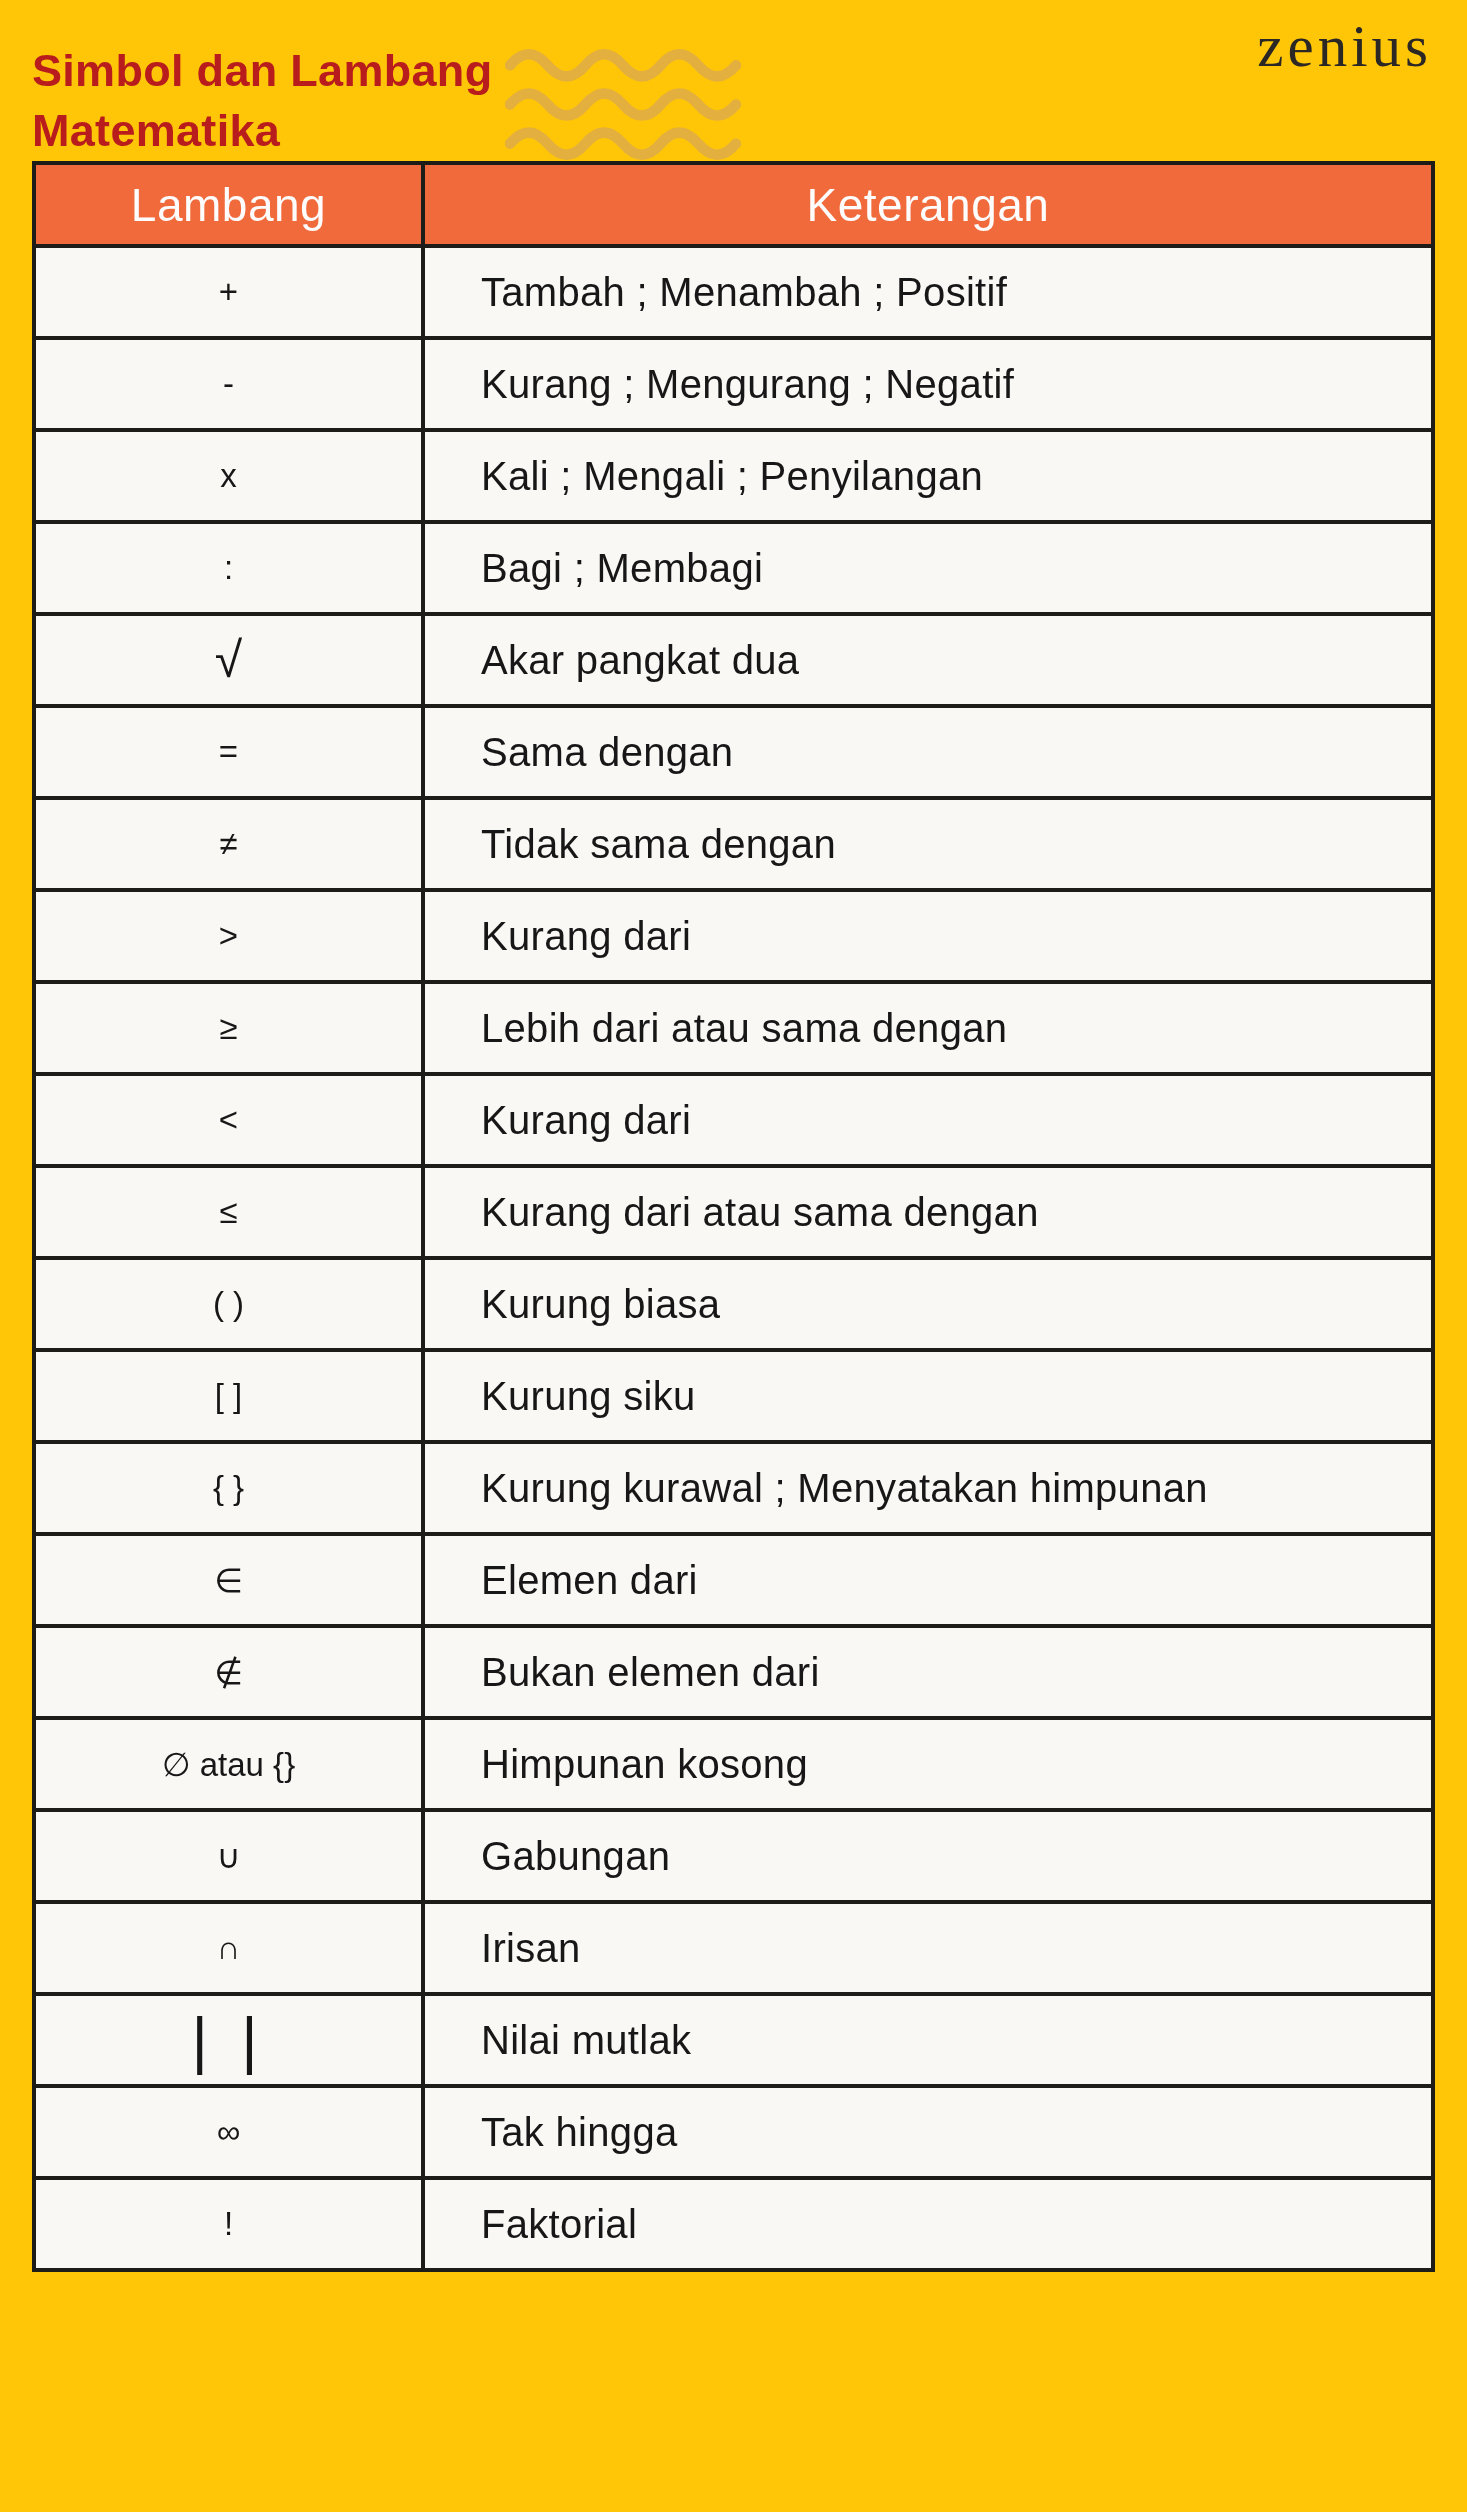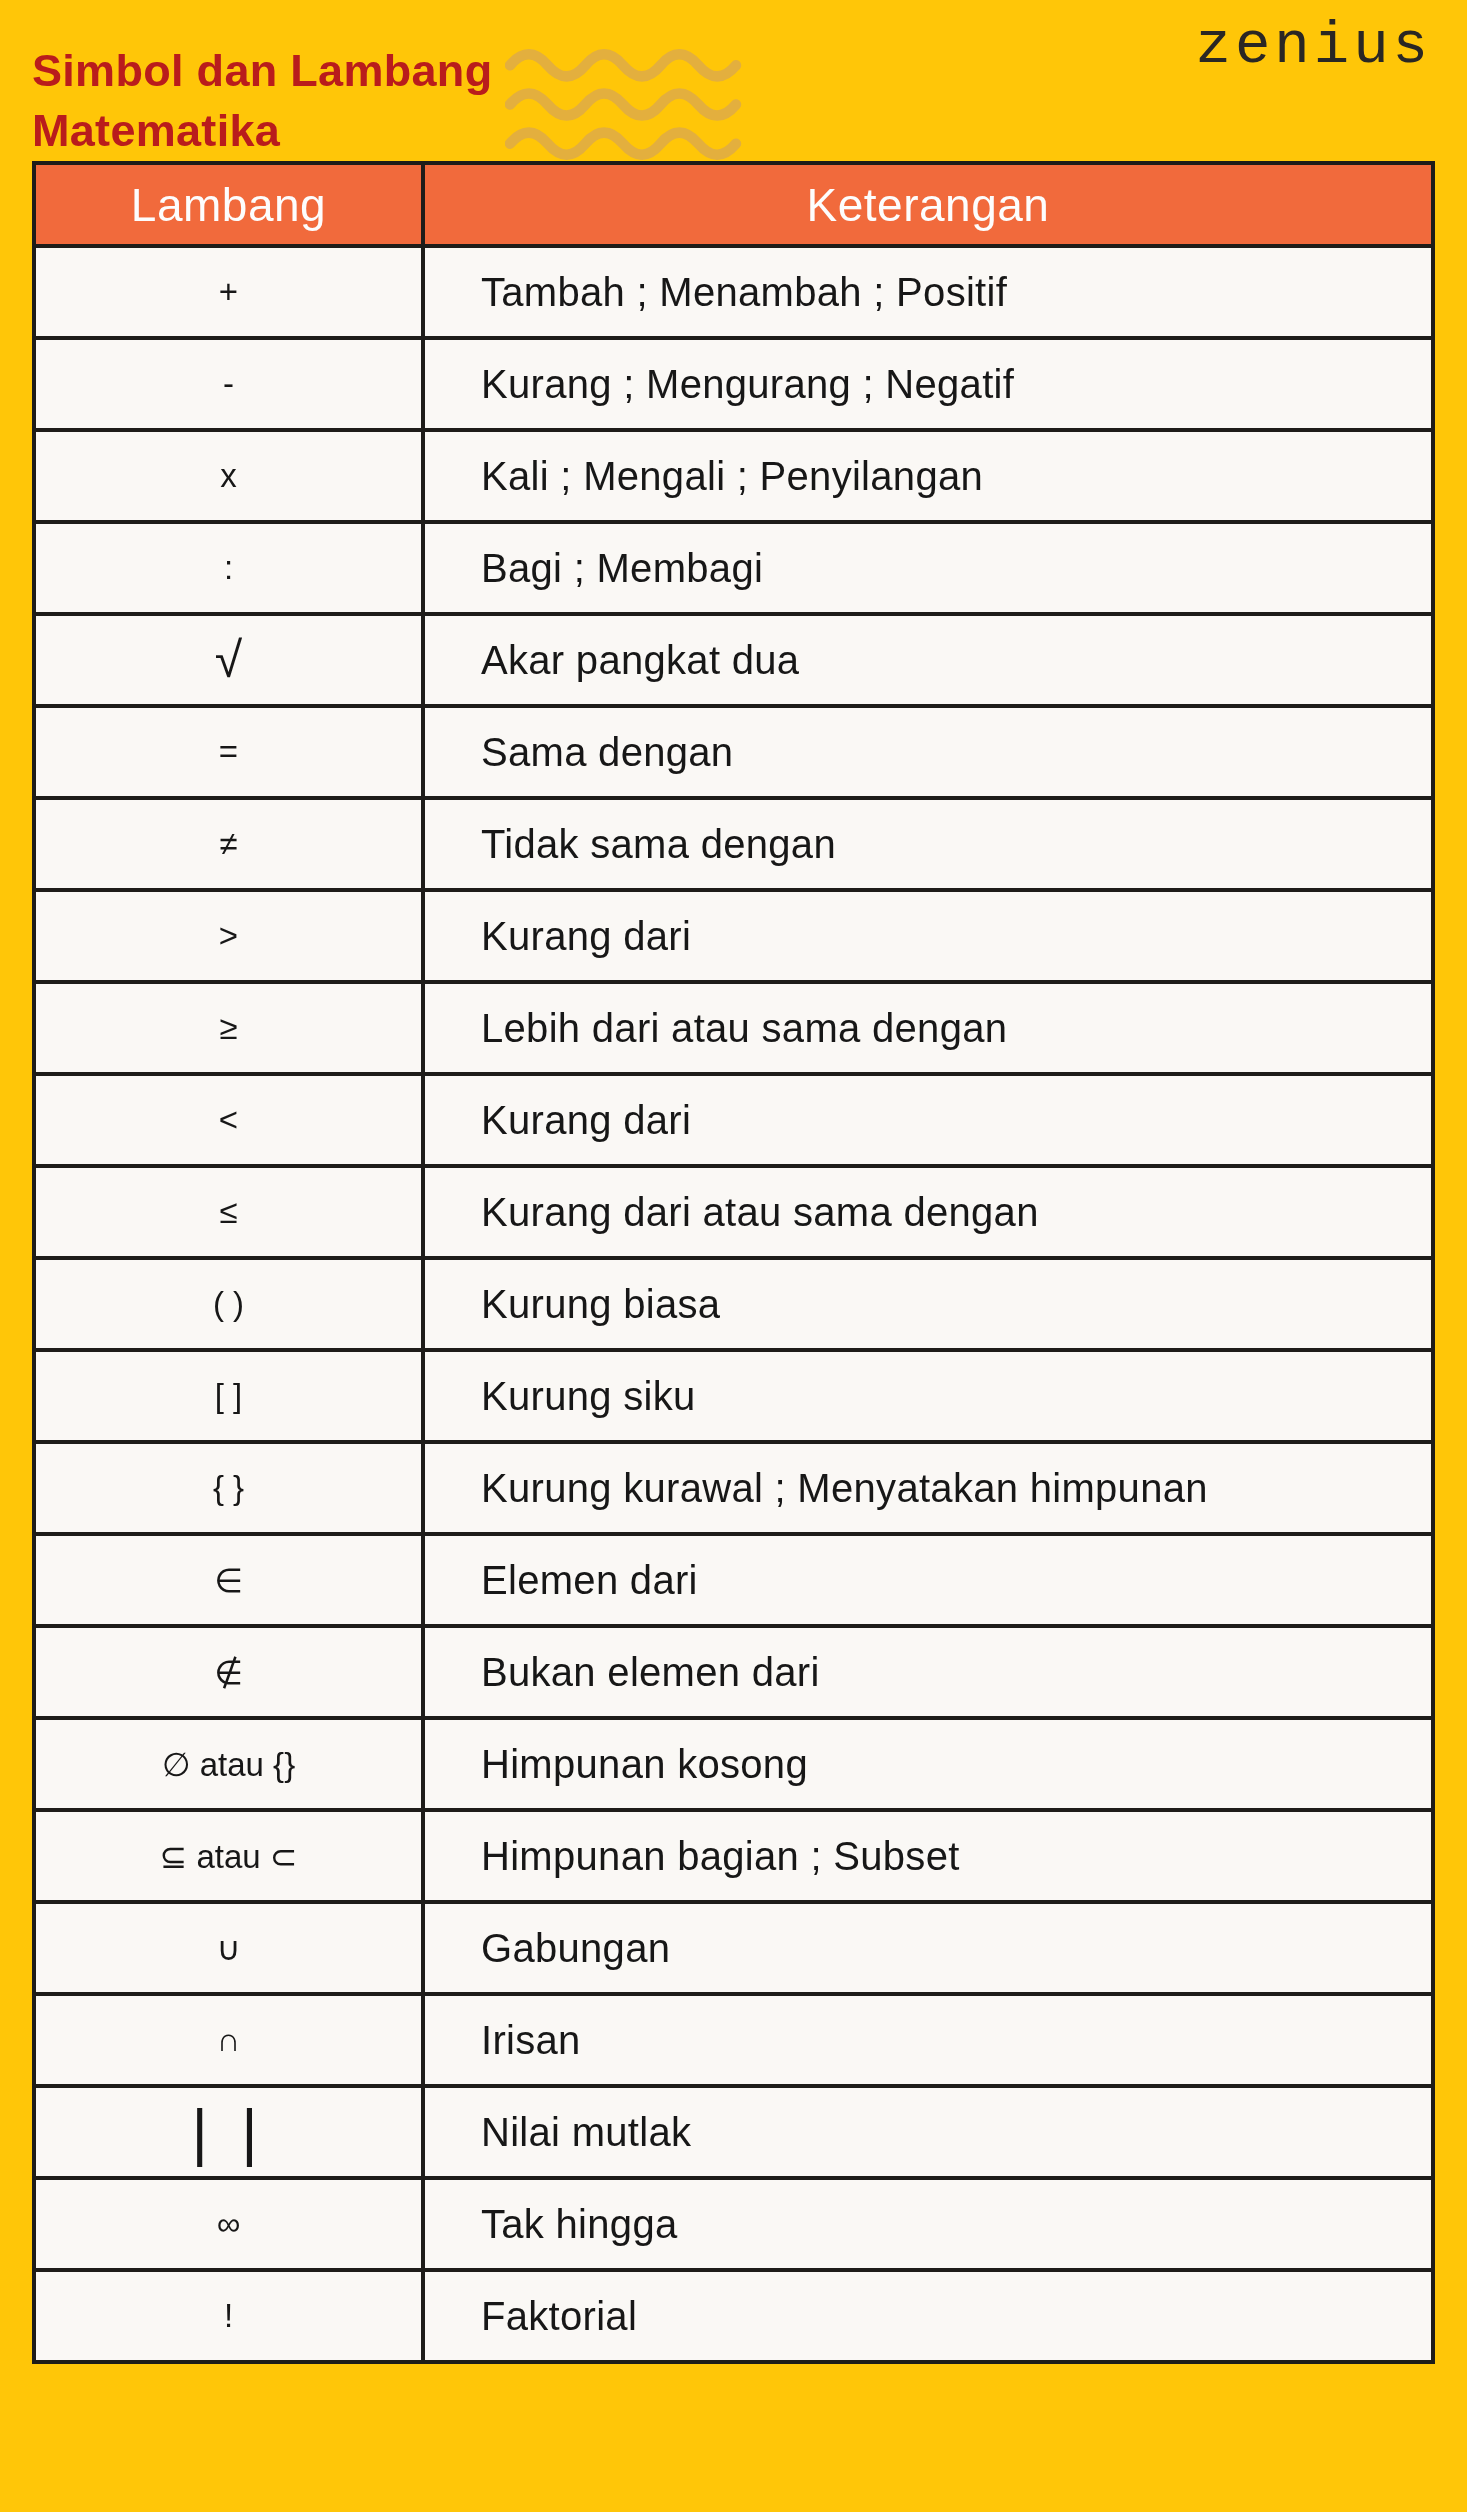--- a/index.html
+++ b/index.html
@@ -11,21 +11,21 @@
     font-family:"Liberation Sans","DejaVu Sans",sans-serif;
   }
   
   .title{
     position:absolute;left:32px;top:11px;
     font-size:45px;font-weight:700;color:#b91c1c;
     line-height:1.32;letter-spacing:0.3px;
   }
   .brand{
     position:absolute;top:17px;right:35px;
-    font-family:Liberation Mono, monospace;
+    font-family:Liberation Serif, serif;
     font-size:59px;letter-spacing:4px;color:#2A2724;line-height:1;
   }
   .waves{position:absolute;left:505px;top:44px;}
 
   
   table.symbols{
     position:absolute;left:32px;top:161px;width:1403px;
     border-collapse:collapse;table-layout:fixed;
     background:#FAF8F5;
   }
@@ -138,24 +138,20 @@
         </tr>
         <tr>
           <td class="sym"><span class="glyph">∉</span></td>
           <td class="desc">Bukan elemen dari</td>
         </tr>
         <tr>
           <td class="sym"><span class="glyph">∅ atau {}</span></td>
           <td class="desc">Himpunan kosong</td>
         </tr>
         <tr>
-          <td class="sym"><span class="glyph">⊆ atau ⊂</span></td>
-          <td class="desc">Himpunan bagian ; Subset</td>
-        </tr>
-        <tr>
           <td class="sym"><span class="glyph">∪</span></td>
           <td class="desc">Gabungan</td>
         </tr>
         <tr>
           <td class="sym"><span class="glyph">∩</span></td>
           <td class="desc">Irisan</td>
         </tr>
         <tr>
           <td class="sym sym-abs"><span class="glyph">| |</span></td>
           <td class="desc">Nilai mutlak</td>

